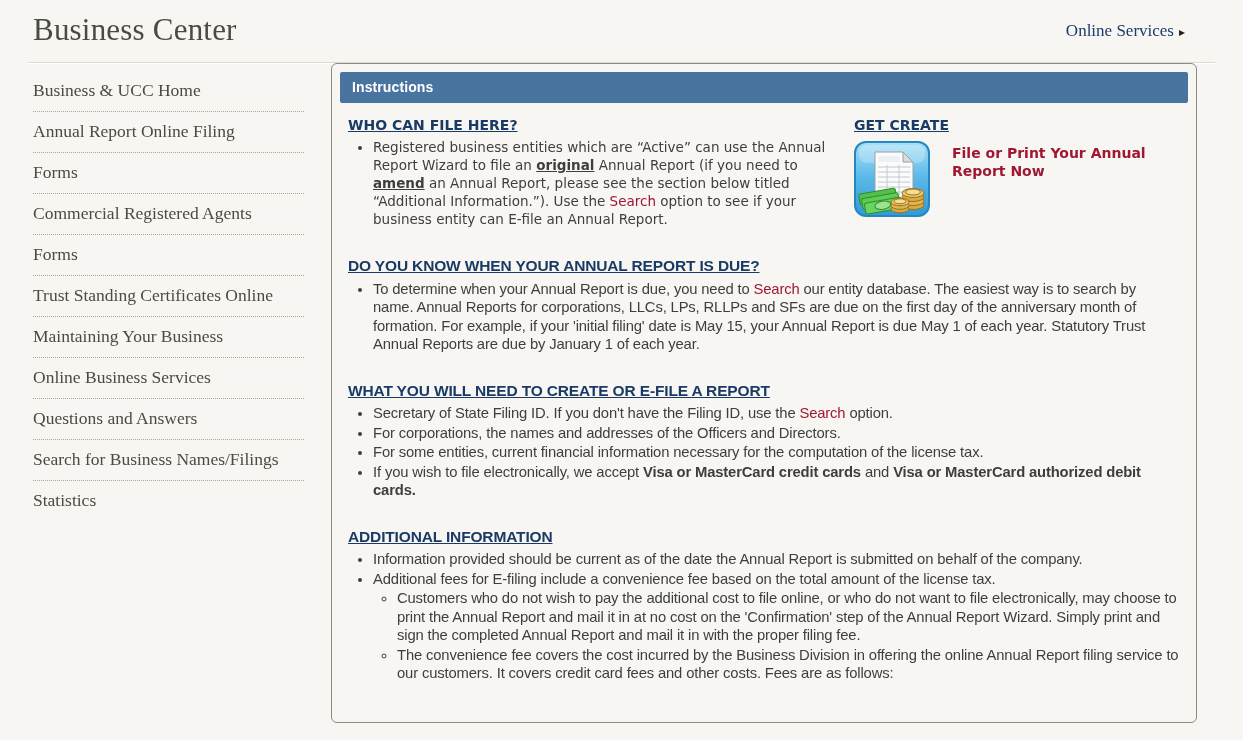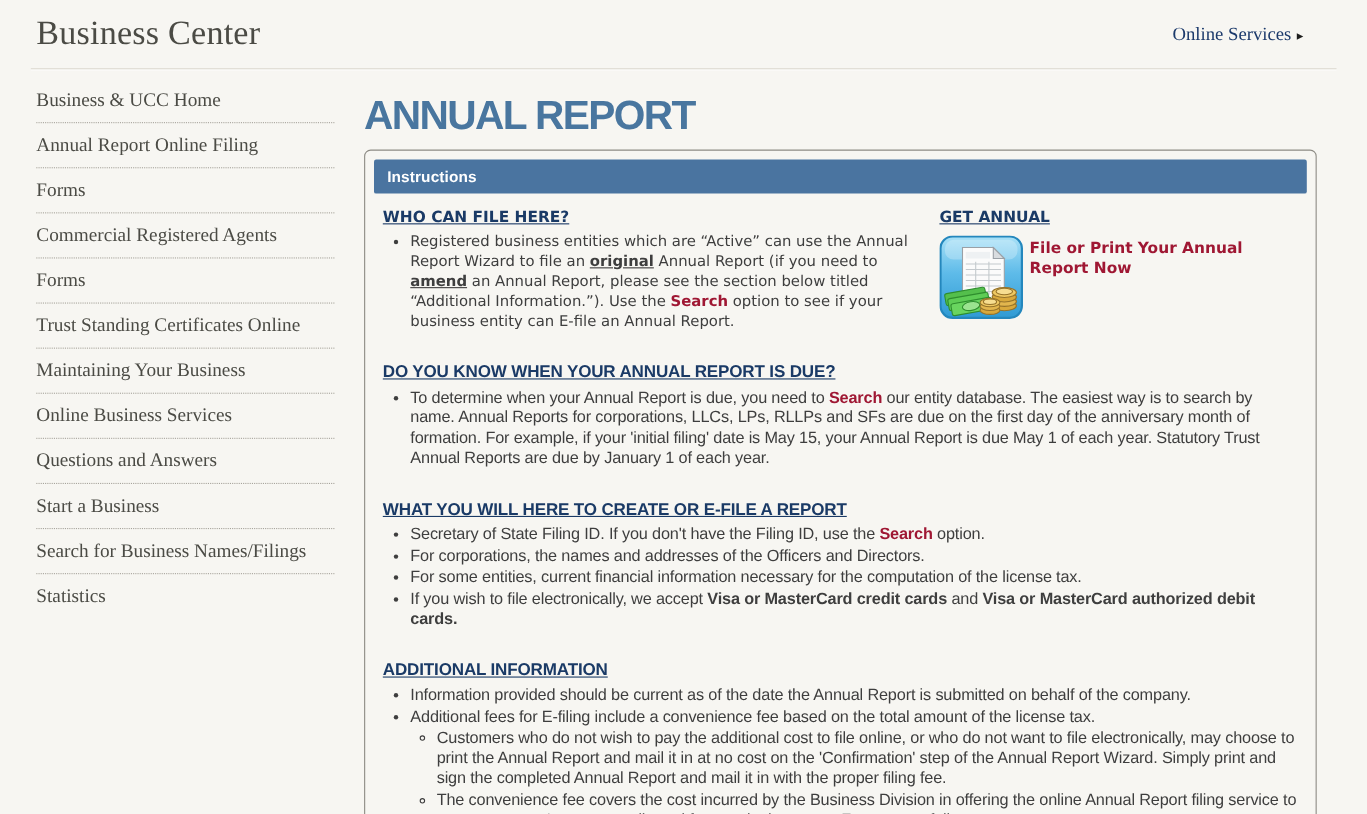--- a/index.html
+++ b/index.html
@@ -45,27 +45,27 @@
   .narrow{font-family:"Liberation Sans",sans-serif; font-size:14.8px; line-height:18.5px; letter-spacing:-.15px;}
   h3.narrow{font-size:15.5px;}
 
   .bullets{margin:2px 0 0; padding-left:25px;}
   .bullets li{margin-bottom:1px;}
   .sub-bullets{list-style:circle; margin:1px 0 0; padding-left:24px;}
 
   .sec{margin-top:28px;}
 
   .bu{font-weight:bold; text-decoration:underline;}
-  .rb{font-weight:bold; color:var(--accent-red);}
+  .rb{font-weight:normal; color:var(--accent-red);}
   .b{font-weight:bold;}
 
   
   .get-started-row{display:flex; margin-top:7px;}
   .gs-icon{display:block; width:76px; height:76px; flex:none; cursor:pointer;}
-  .gs-link{font-family:"DejaVu Sans",sans-serif; font-weight:bold; font-size:14px; line-height:18px; color:var(--accent-red); margin-left:6px; margin-top:3px; max-width:215px; text-decoration:none; cursor:pointer;}
+  .gs-link{font-family:"DejaVu Sans",sans-serif; font-weight:bold; font-size:14px; line-height:18px; color:var(--accent-red); margin-left:22px; margin-top:3px; max-width:215px; text-decoration:none; cursor:pointer;}
 </style>
 </head>
 <body>
 
 <div class="page">
 
   <div class="header">
     <h1 class="site-title">Business Center</h1>
     <a class="online-services"><span>Online Services</span><span class="arrow">▸</span></a>
   </div>
@@ -77,44 +77,42 @@
       <ul>
         <li>Business &amp; UCC Home</li>
         <li>Annual Report Online Filing</li>
         <li>Forms</li>
         <li>Commercial Registered Agents</li>
         <li>Forms</li>
         <li>Trust Standing Certificates Online</li>
         <li>Maintaining Your Business</li>
         <li>Online Business Services</li>
         <li>Questions and Answers</li>
-        <li>Start a Business</li>
         <li>Search for Business Names/Filings</li>
         <li>Statistics</li>
       </ul>
     </nav>
 
     <main class="main">
-      <h2 class="page-title">ANNUAL REPORT</h2>
 
       <section class="panel">
         <div class="panel-header">Instructions</div>
 
         <div class="panel-body">
 
           <div class="row">
             <div class="col-left">
               <h3 class="sec-h wide">WHO CAN FILE HERE?</h3>
               <ul class="bullets wide">
                 <li><span>Registered business entities which are “Active” can use the Annual Report Wizard to file an </span><span class="bu">original</span><span> Annual Report (if you need to </span><span class="bu">amend</span><span> an Annual Report, please see the section below titled “Additional Information.”). Use the </span><span class="rb">Search</span><span> option to see if your business entity can E-file an Annual Report.</span></li>
               </ul>
             </div>
 
             <div class="col-right">
-              <h3 class="sec-h wide">GET ANNUAL</h3>
+              <h3 class="sec-h wide">GET CREATE</h3>
               <div class="get-started-row">
                 <a class="gs-icon">
                   <svg width="76" height="76" viewBox="0 0 76 76">
                     <defs>
                       <linearGradient id="blueG" x1="0" y1="0" x2="0" y2="1">
                         <stop offset="0" stop-color="#a9e1f7"></stop>
                         <stop offset="0.45" stop-color="#5ebbe9"></stop>
                         <stop offset="1" stop-color="#2f9ad4"></stop>
                       </linearGradient>
                     </defs>
@@ -161,21 +159,21 @@
           </div>
 
           <section class="sec narrow">
             <h3 class="sec-h narrow">DO YOU KNOW WHEN YOUR ANNUAL REPORT IS DUE?</h3>
             <ul class="bullets">
               <li><span>To determine when your Annual Report is due, you need to </span><span class="rb">Search</span><span> our entity database. The easiest way is to search by name. Annual Reports for corporations, LLCs, LPs, RLLPs and SFs are due on the first day of the anniversary month of formation. For example, if your 'initial filing' date is May 15, your Annual Report is due May 1 of each year. Statutory Trust Annual Reports are due by January 1 of each year.</span></li>
             </ul>
           </section>
 
           <section class="sec narrow">
-            <h3 class="sec-h narrow">WHAT YOU WILL HERE TO CREATE OR E-FILE A REPORT</h3>
+            <h3 class="sec-h narrow">WHAT YOU WILL NEED TO CREATE OR E-FILE A REPORT</h3>
             <ul class="bullets">
               <li><span>Secretary of State Filing ID. If you don't have the Filing ID, use the </span><span class="rb">Search</span><span> option.</span></li>
               <li><span>For corporations, the names and addresses of the Officers and Directors.</span></li>
               <li><span>For some entities, current financial information necessary for the computation of the license tax.</span></li>
               <li><span>If you wish to file electronically, we accept </span><span class="b">Visa or MasterCard credit cards</span><span> and </span><span class="b">Visa or MasterCard authorized debit cards.</span></li>
             </ul>
           </section>
 
           <section class="sec narrow">
             <h3 class="sec-h narrow">ADDITIONAL INFORMATION</h3>

